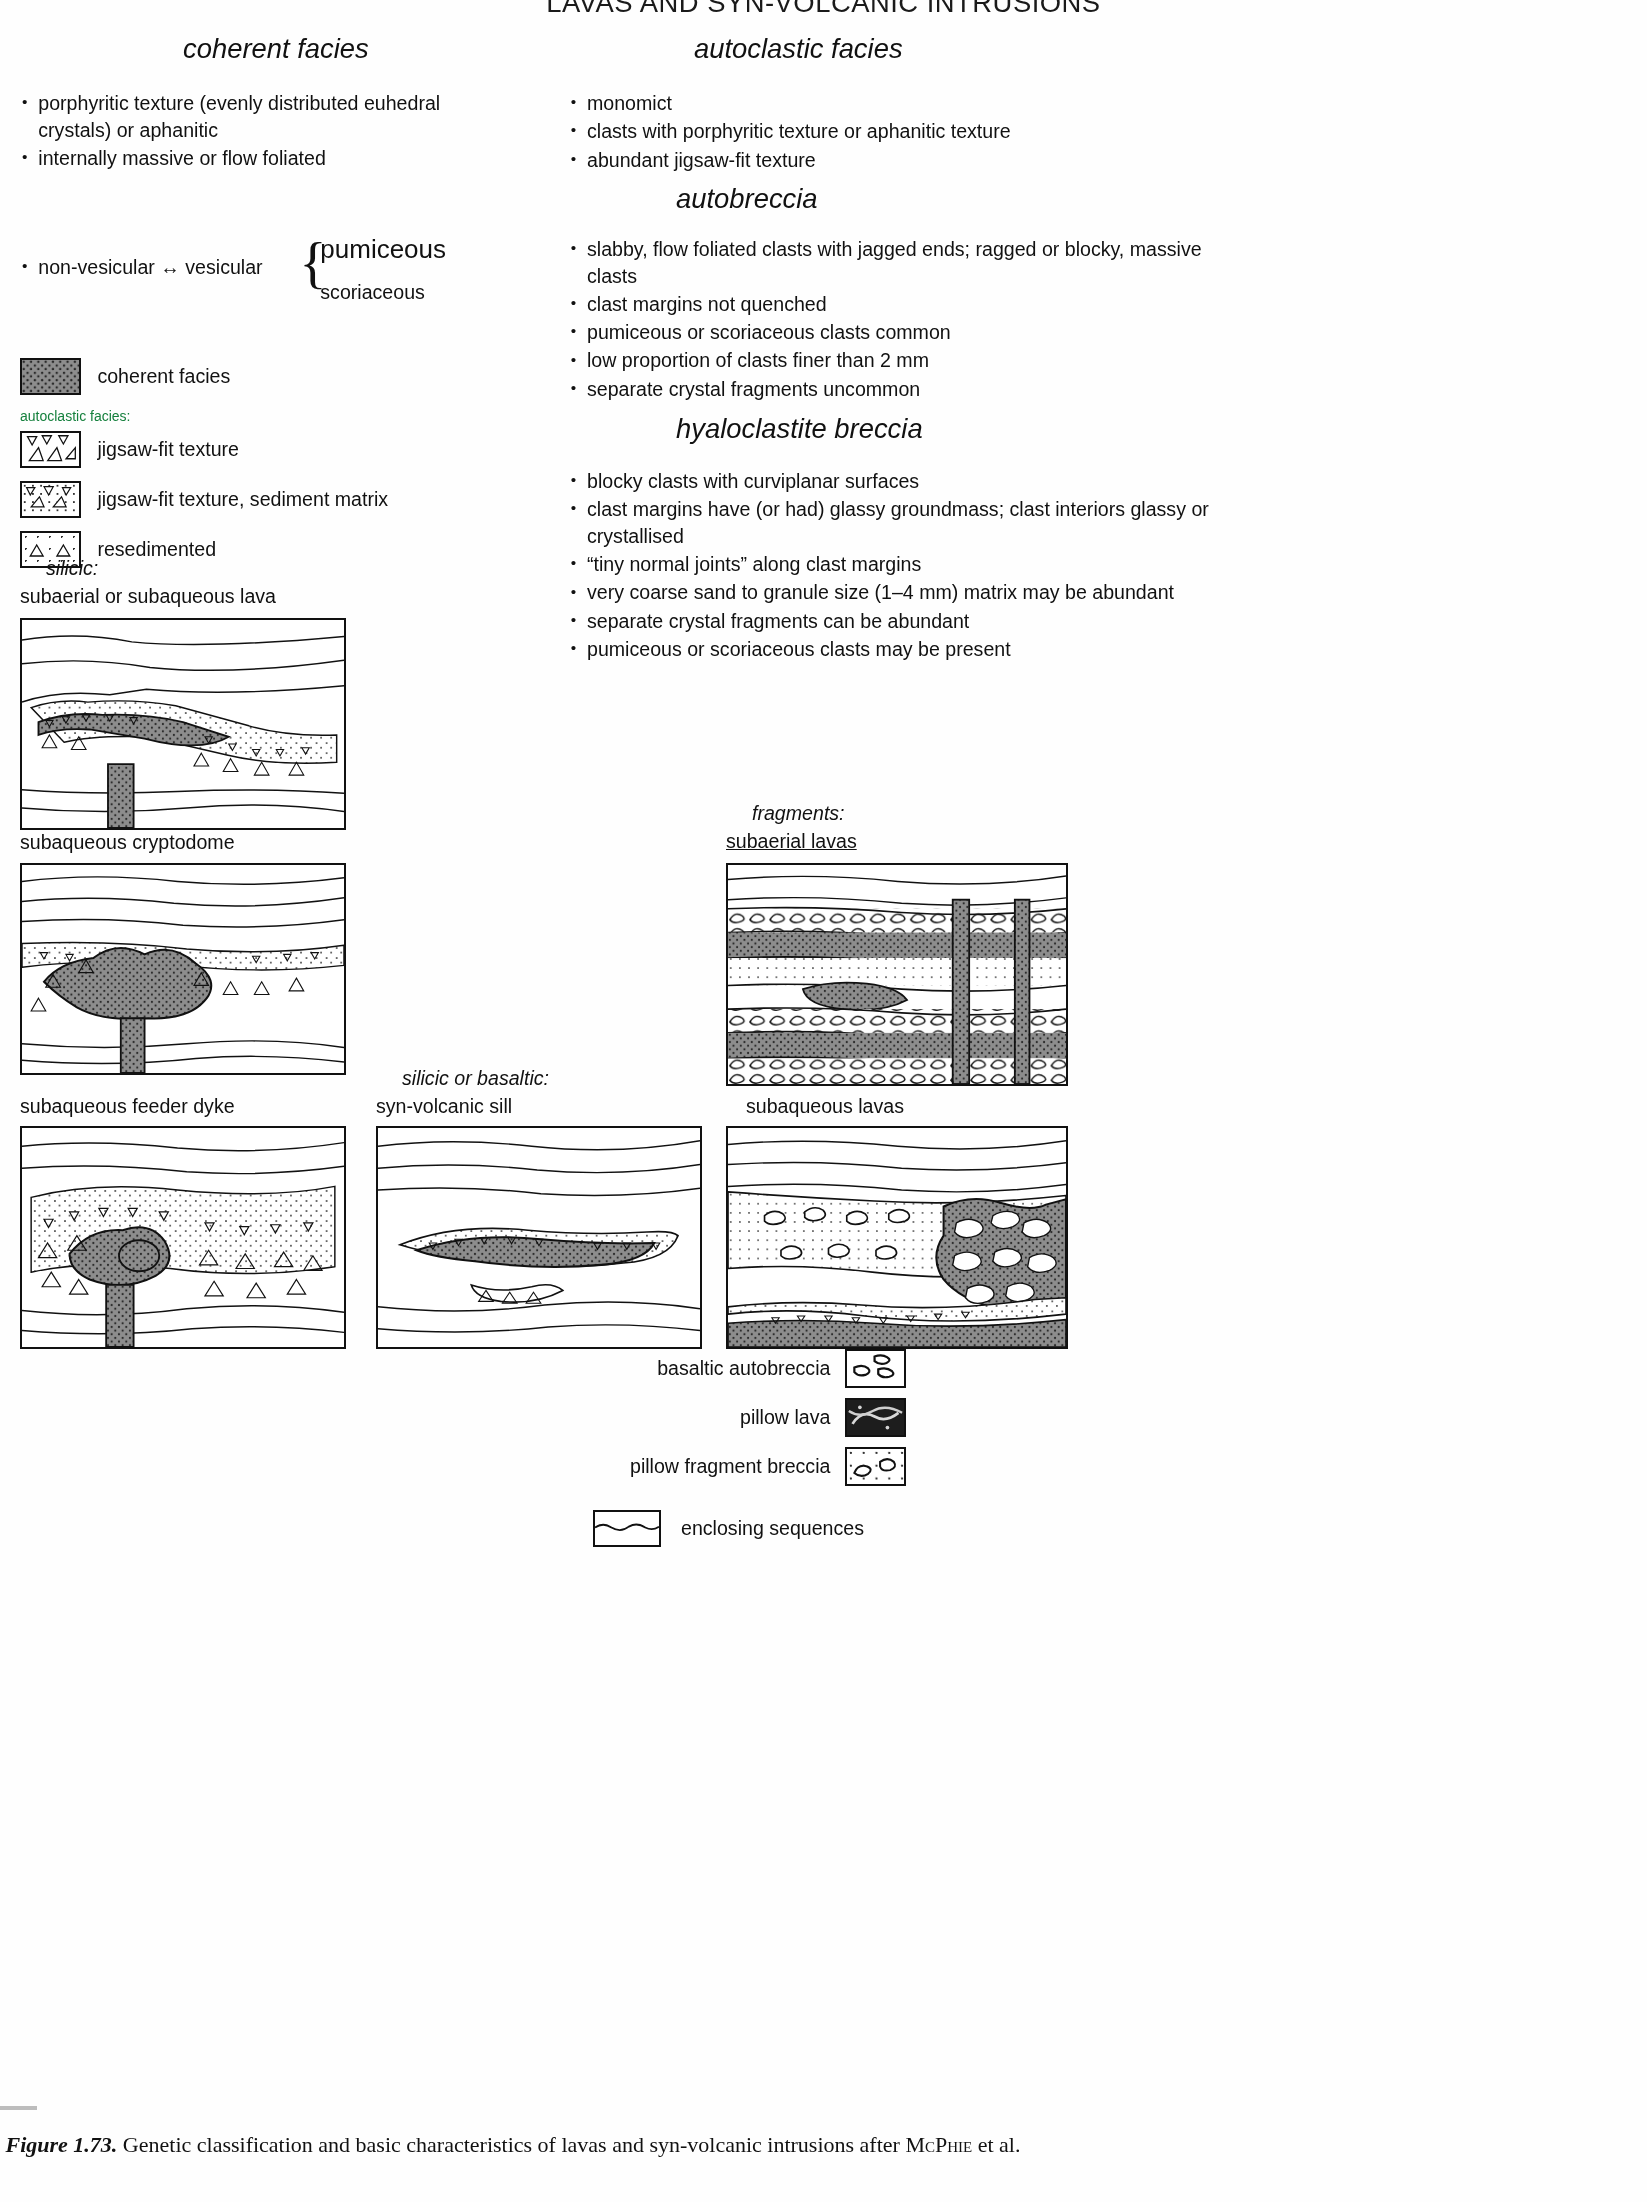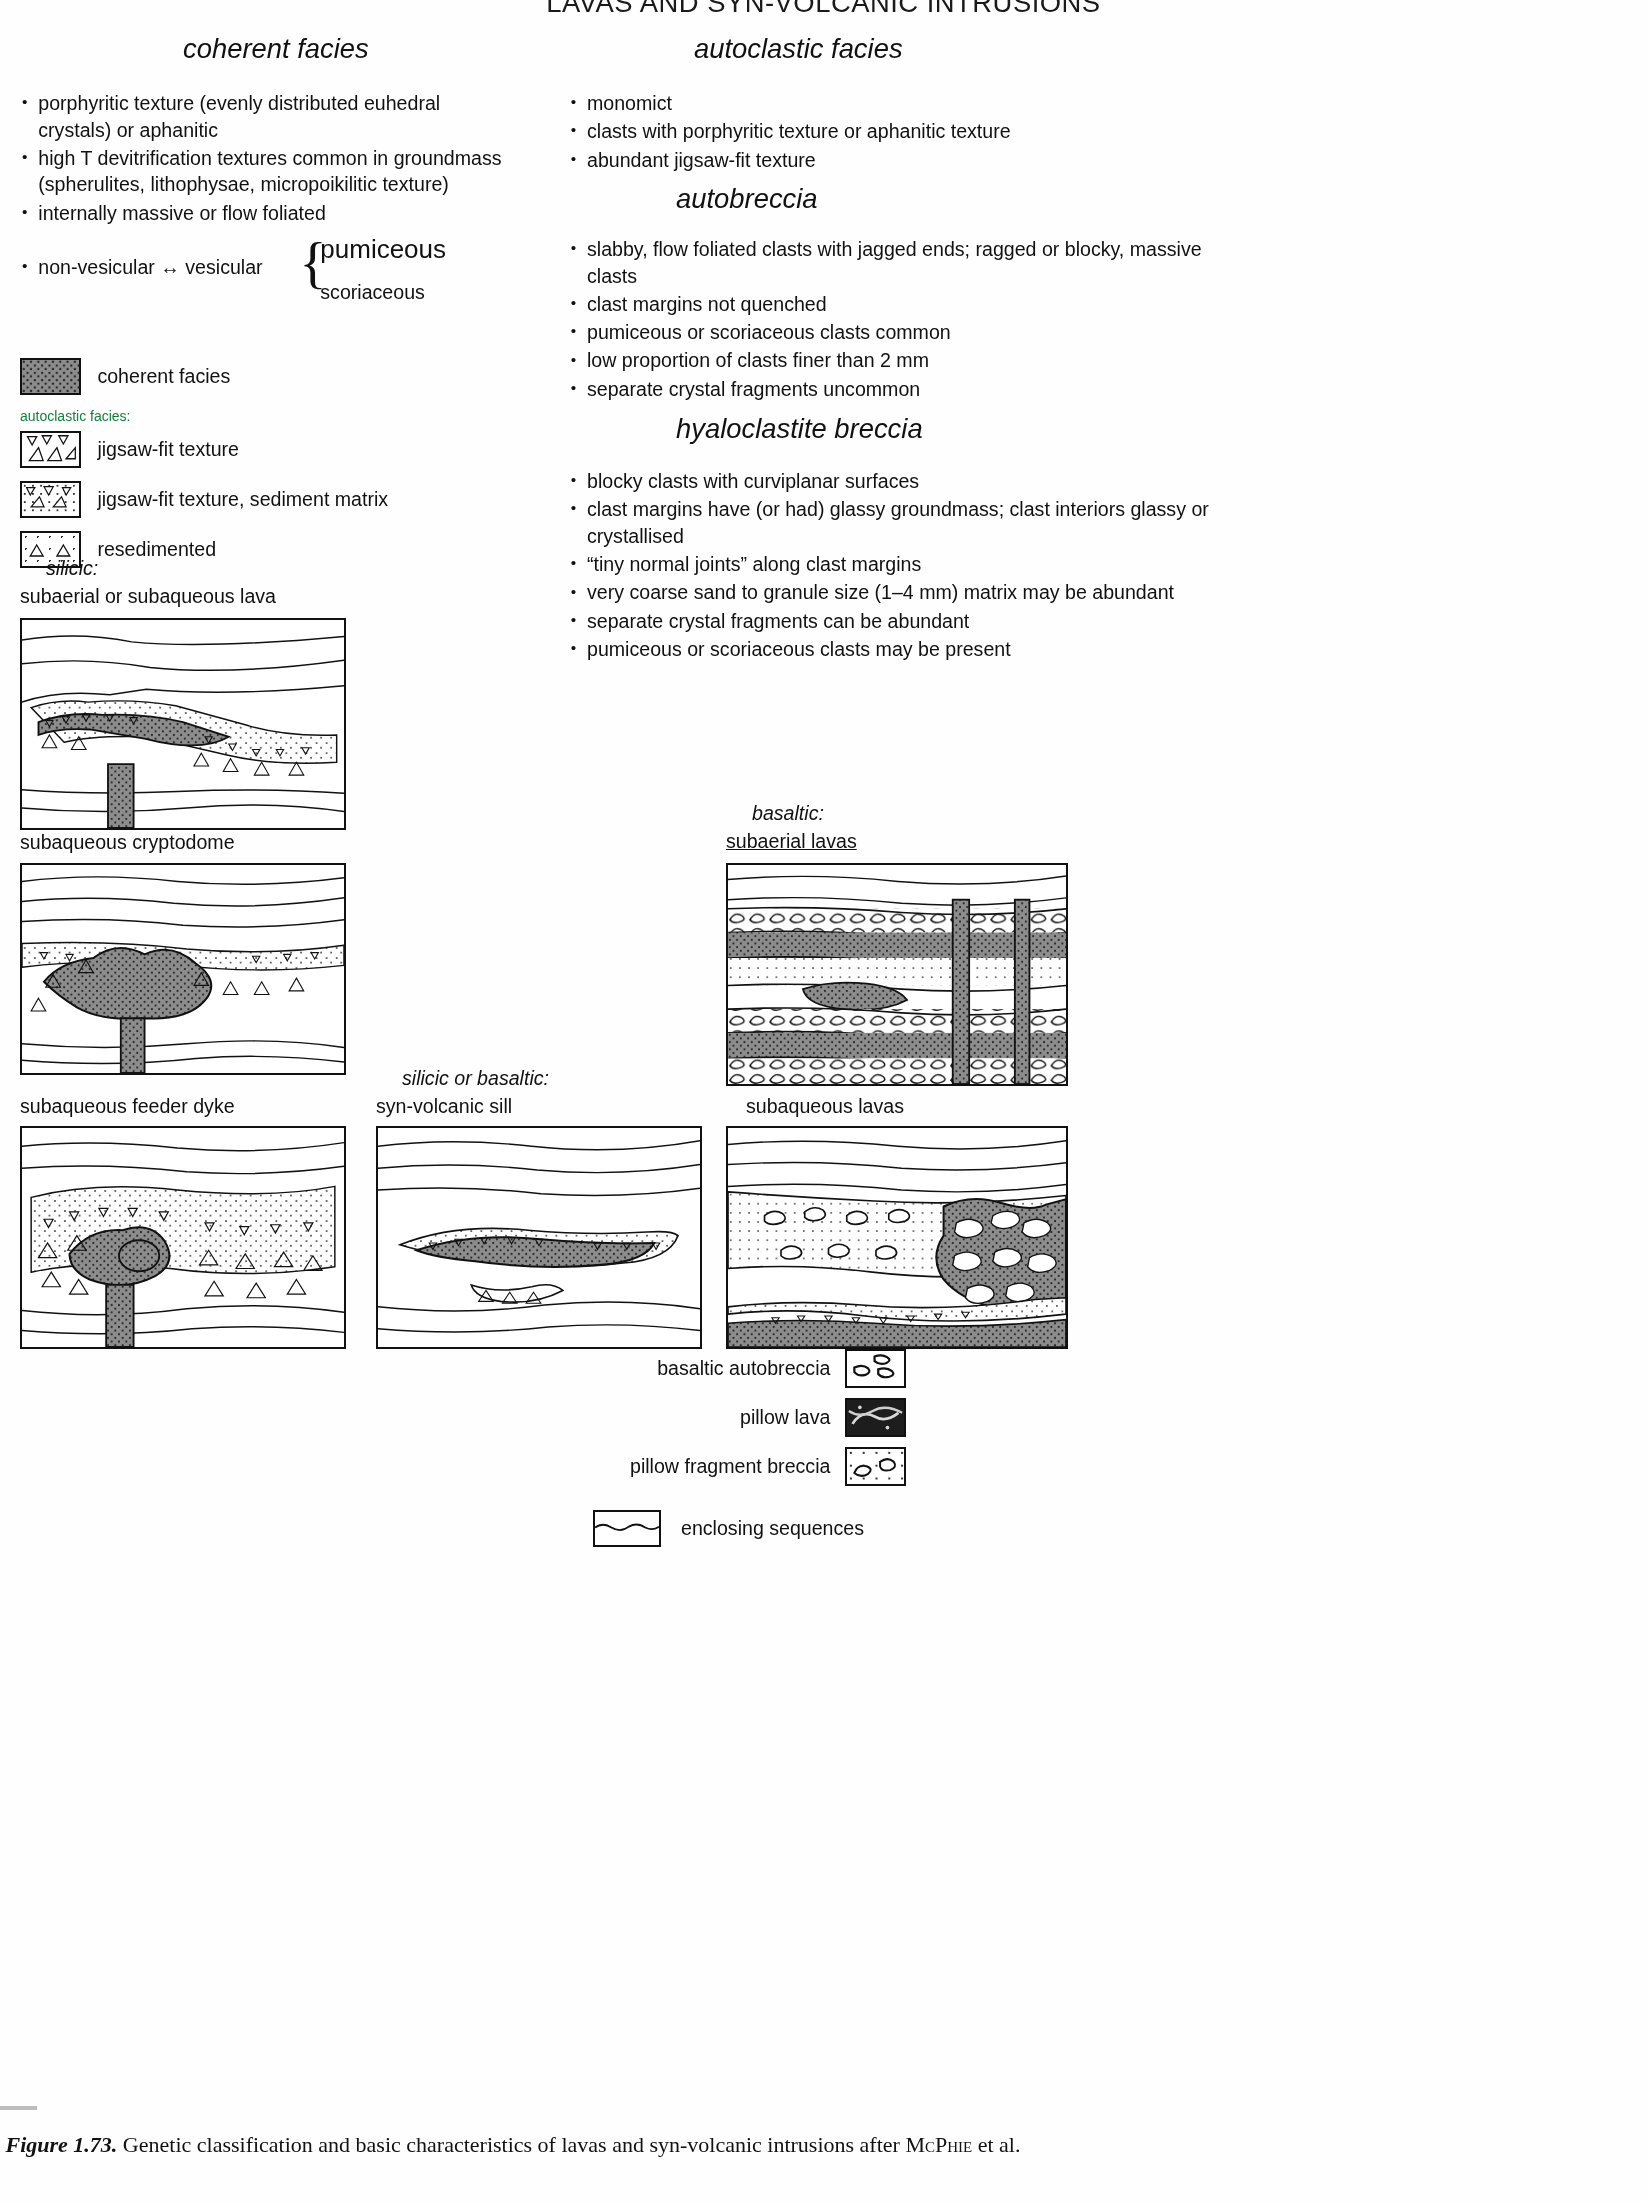--- a/index.html
+++ b/index.html
@@ -126,21 +126,20 @@
 
   <div class="doc-title">LAVAS AND SYN-VOLCANIC INTRUSIONS</div>
 
   <div class="col-head" id="h-coherent">coherent facies</div>
   <div class="col-head" id="h-autoclastic">autoclastic facies</div>
   <div class="col-head" id="h-autobreccia">autobreccia</div>
   <div class="col-head" id="h-hyalo">hyaloclastite breccia</div>
 
   <ul class="blist" id="list-coherent">
     <li>porphyritic texture (evenly distributed euhedral crystals) or aphanitic</li>
-    <li>high T devitrification textures common in groundmass (spherulites, lithophysae, micropoikilitic texture)</li>
     <li>internally massive or flow foliated</li>
   </ul>
 
   <div class="ves-row">
     <div class="ves-line">non-vesicular ↔ vesicular</div>
     <div class="brace">{</div>
     <div class="brace-top">pumiceous</div>
     <div class="brace-bot">scoriaceous</div>
   </div>
 
@@ -249,21 +248,21 @@
       <div class="encl-label">enclosing sequences</div>
     </div>
   </div>
 
   <div class="pcap ital" style="left:20px;top:557px;">silicic:</div>
   <div class="pcap" style="left:20px;top:585px;">subaerial or subaqueous lava</div>
   <div class="pcap" style="left:20px;top:831px;">subaqueous cryptodome</div>
   <div class="pcap" style="left:20px;top:1095px;">subaqueous feeder dyke</div>
   <div class="pcap ital" style="left:376px;top:1067px;">silicic or basaltic:</div>
   <div class="pcap" style="left:376px;top:1095px;">syn-volcanic sill</div>
-  <div class="pcap ital" style="left:726px;top:802px;">basaltic:</div>
+  <div class="pcap ital" style="left:726px;top:802px;">fragments:</div>
   <div class="pcap" style="left:726px;top:830px;text-decoration:underline;">subaerial lavas</div>
   <div class="pcap" style="left:726px;top:1095px;margin-left:20px;">subaqueous lavas</div>
 
   <div class="panel" id="p-silicic">
     <svg viewBox="0 0 352 228" preserveAspectRatio="none">
       <defs>
         <pattern id="coh" width="8" height="8" patternUnits="userSpaceOnUse">
           <rect width="8" height="8" fill="#8d8d8d"></rect>
           <circle cx="2" cy="2" r="1.2" fill="#2a2a2a"></circle>
           <circle cx="6" cy="6" r="1.2" fill="#2a2a2a"></circle>

